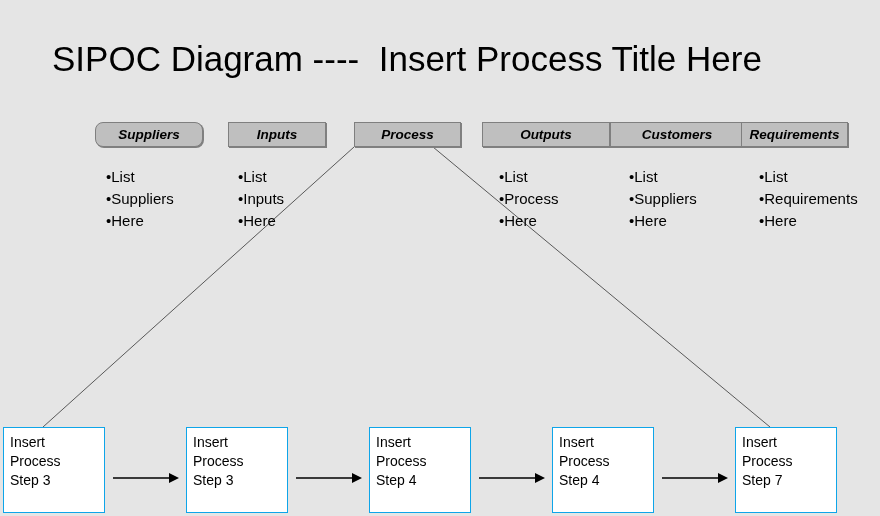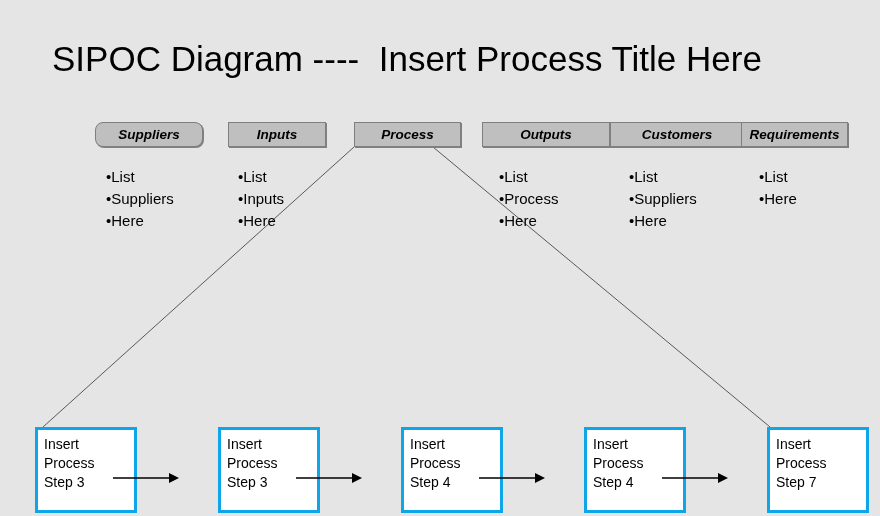--- a/index.html
+++ b/index.html
@@ -72,23 +72,22 @@
   }
   .bullet-col .bullet-line {
     display: block;
   }
 
   
   .step-box {
     position: absolute;
     box-sizing: border-box;
     background: #ffffff;
-    border: 3px solid #0ea5e9;
+    border: 1px solid #0ea5e9;
     padding: 5px 16px 0 6px;
-    margin-left: 32px;
   }
   .step-box .step-line {
     display: block;
     font-size: 14px;
     line-height: 19px;
     color: #000000;
     white-space: nowrap;
   }
 
   
@@ -146,20 +145,21 @@
         <span class="bullet-line">•Process</span>
         <span class="bullet-line">•Here</span>
       </div>
       <div class="bullet-col" style="left: 629px;">
         <span class="bullet-line">•List</span>
         <span class="bullet-line">•Suppliers</span>
         <span class="bullet-line">•Here</span>
       </div>
       <div class="bullet-col" style="left: 759px;">
         <span class="bullet-line">•List</span>
+        <span class="bullet-line">•Requirements</span>
         <span class="bullet-line">•Here</span>
       </div>
     </div>
 
   <div id="steps-layer">
       <div class="step-box" style="left: 3px; top: 427px; width: 102px; height: 86px;">
         <span class="step-line">Insert</span>
         <span class="step-line">Process</span>
         <span class="step-line">Step 3</span>
       </div>

